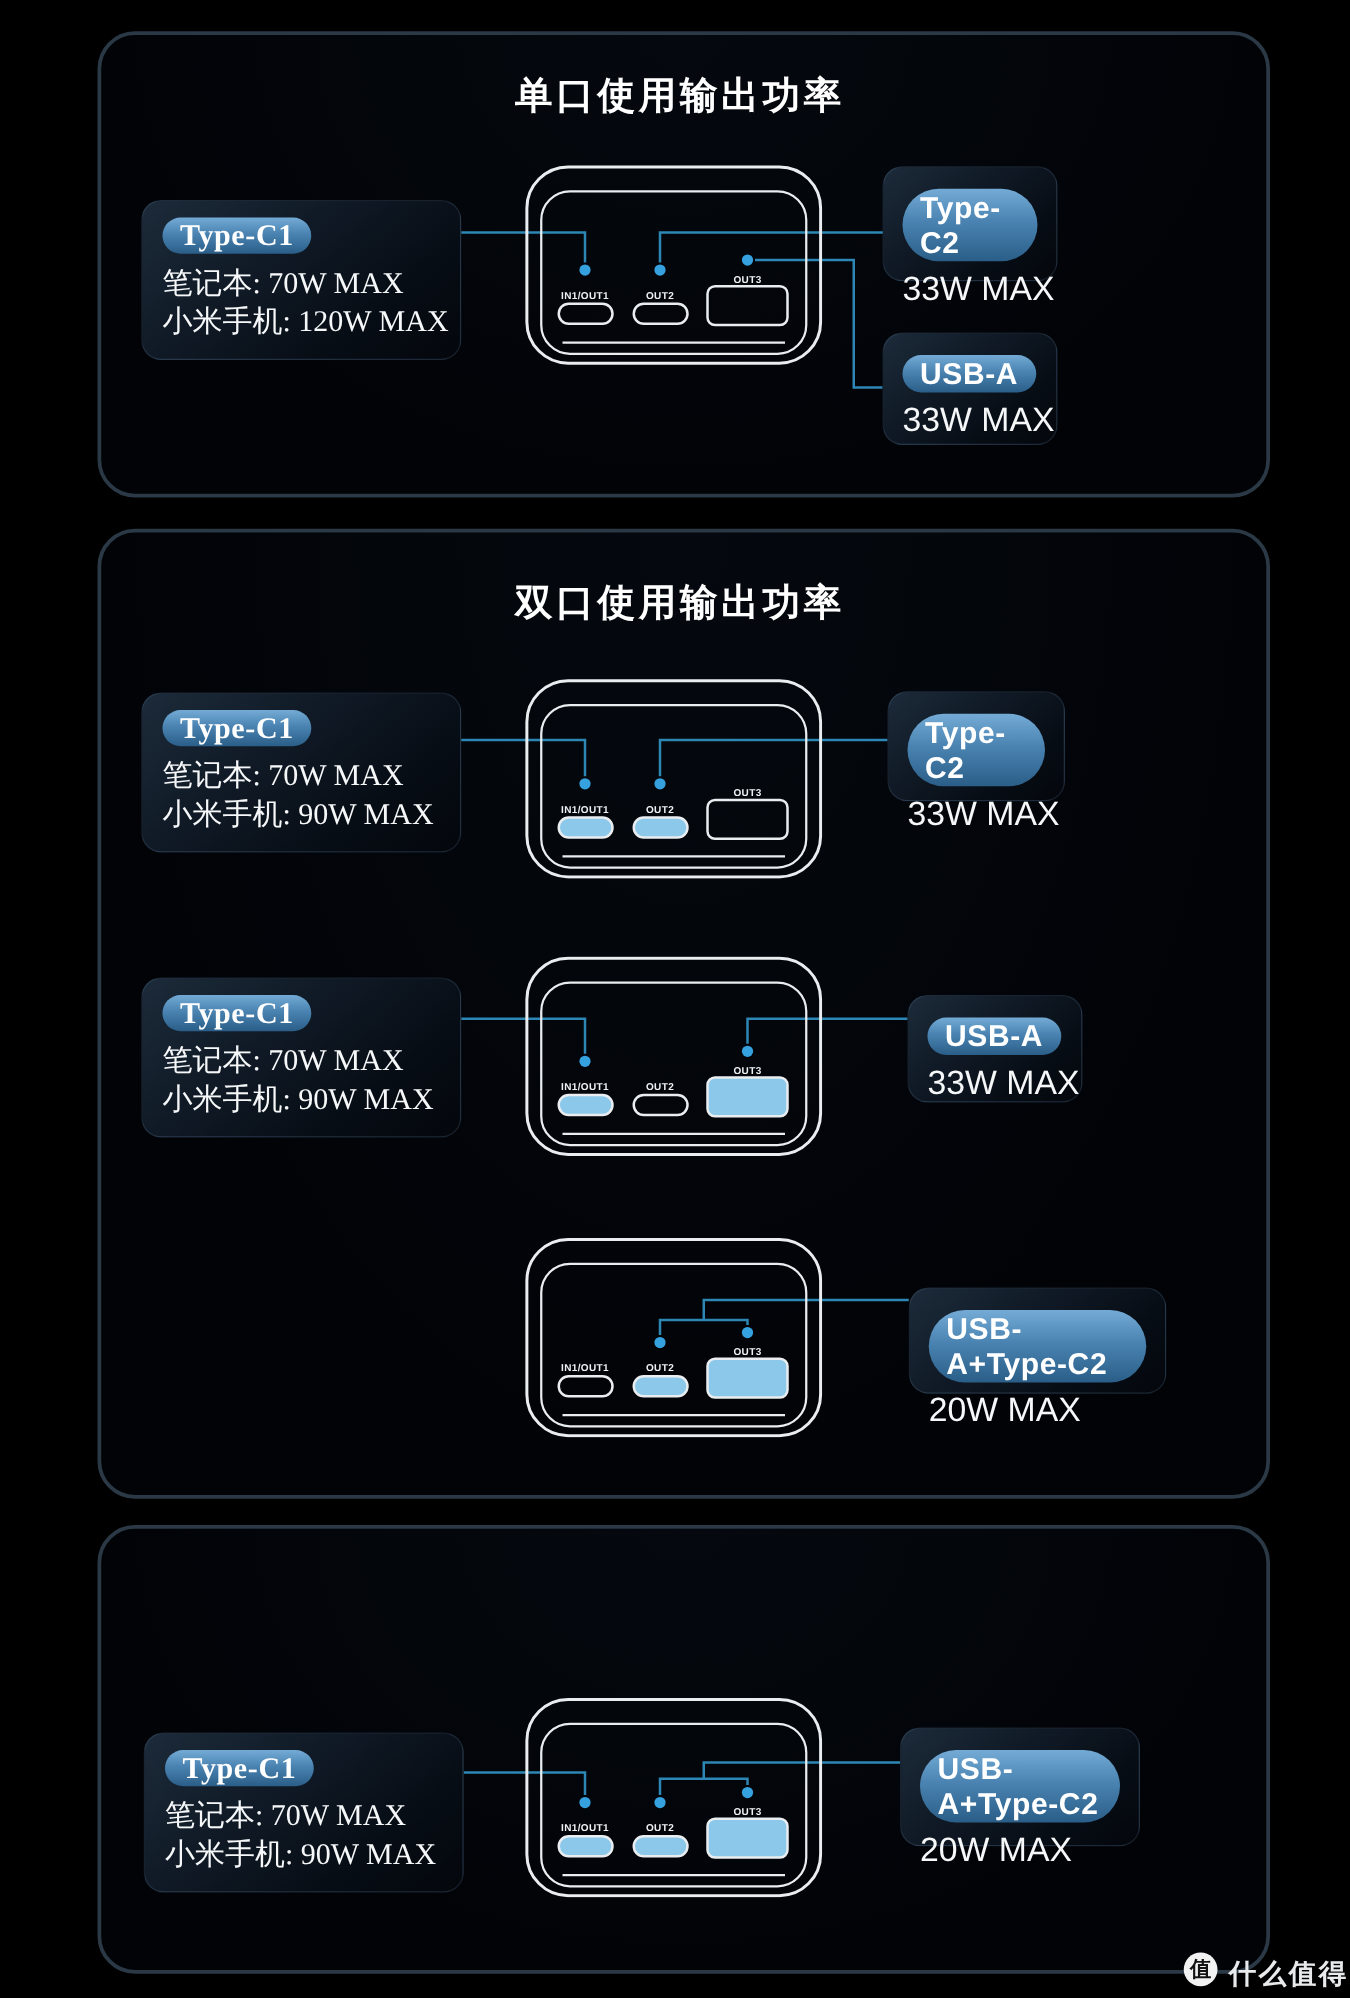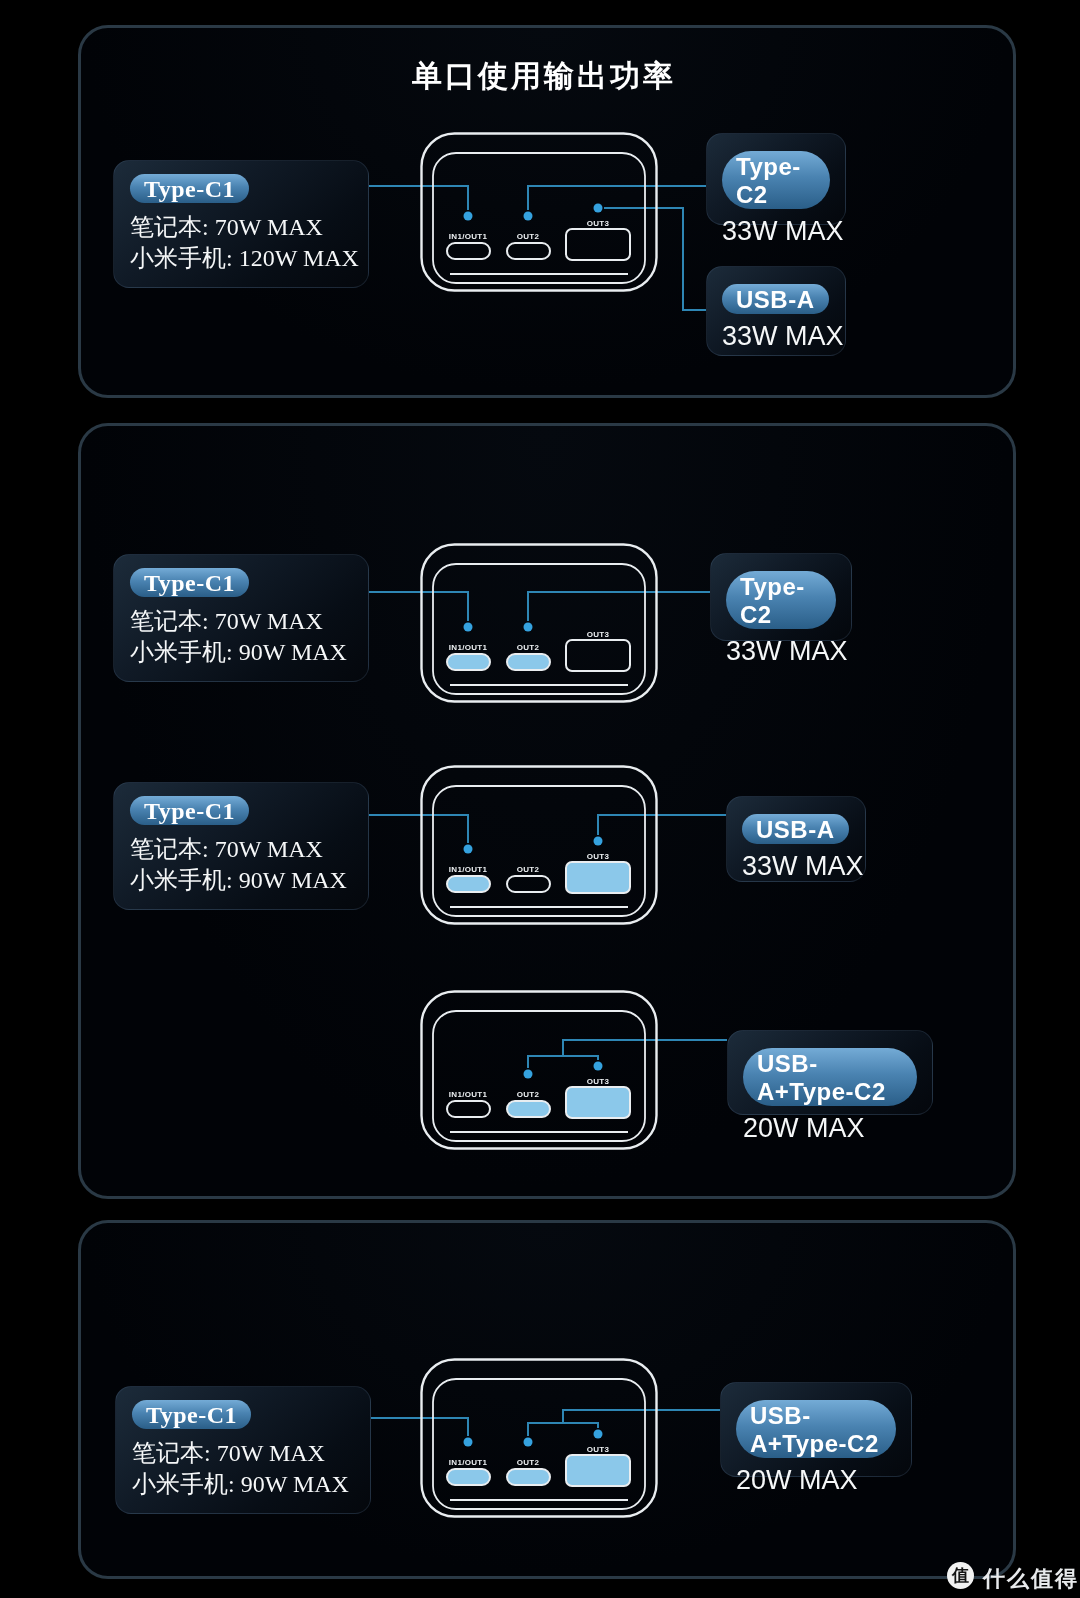--- a/index.html
+++ b/index.html
@@ -36,20 +36,21 @@
 </head>
 <body>
 
 <div id="stage">
 
   <div class="panel" style="left:78px;top:25px;width:932px;height:367px;"></div>
   <div class="panel" style="left:78px;top:423px;width:932px;height:770px;"></div>
   <div class="panel" style="left:78px;top:1220px;width:932px;height:353px;"></div>
 
   <div class="ptitle" style="top:56px;">单口使用输出功率</div>
+  <div class="ptitle" style="top:462px;">双口使用输出功率</div>
 
   <svg class="overlay" width="1080" height="1598" viewBox="0 0 1080 1598">
 
     <path class="cline" d="M369 186 H468 V210"></path>
     <path class="cline" d="M708 186 H528 V210"></path>
     <path class="cline" d="M604 208 H683 V310 H706"></path>
     <circle class="cdot" cx="468" cy="216" r="4.5"></circle>
     <circle class="cdot" cx="528" cy="216" r="4.5"></circle>
     <circle class="cdot" cx="598" cy="208" r="4.5"></circle>
 

